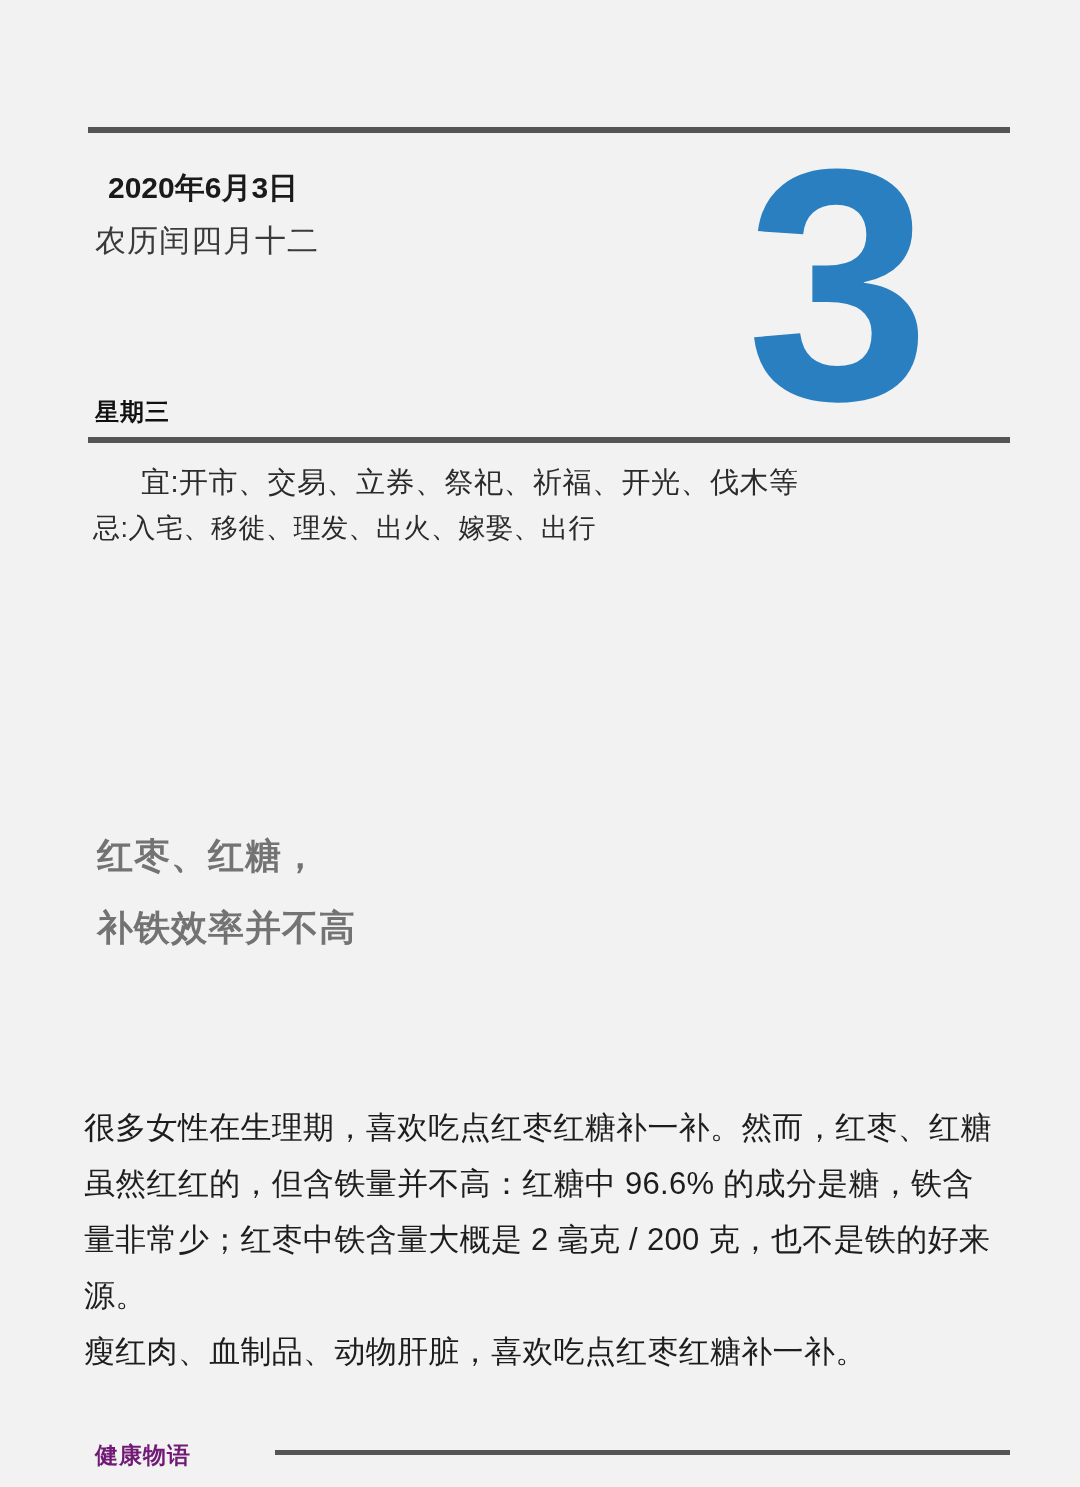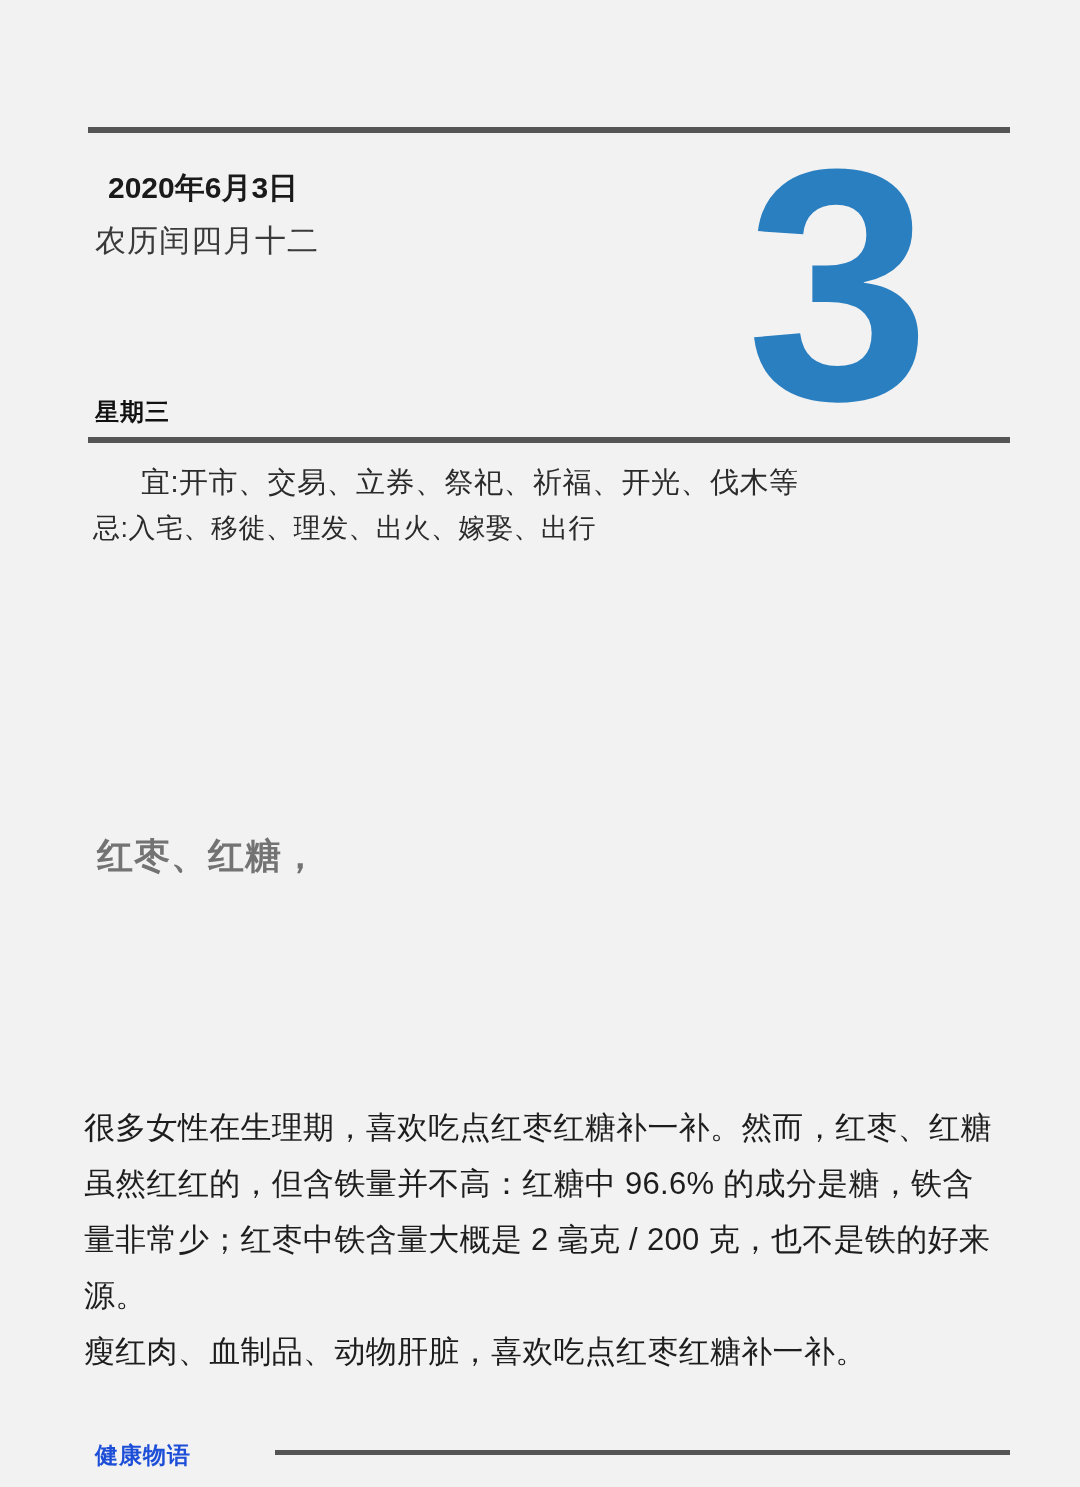--- a/index.html
+++ b/index.html
@@ -123,21 +123,21 @@
     letter-spacing: 0.3px;
   }
 
   
   .footer-label {
     position: absolute;
     left: 95px;
     top: 1440px;
     font-size: 23px;
     font-weight: bold;
-    color: #1d4ed8;
+    color: #701a75;
     letter-spacing: 1px;
   }
   .footer-rule {
     position: absolute;
     left: 275px;
     top: 1450px;
     width: 735px;
     height: 5px;
     background: #555555;
   }
@@ -156,20 +156,21 @@
 
   <div class="weekday">星期三</div>
 
   <div class="rule rule-mid"></div>
 
   <div class="yi-line">宜:开市、交易、立券、祭祀、祈福、开光、伐木等</div>
   <div class="ji-line">忌:入宅、移徙、理发、出火、嫁娶、出行</div>
 
   <div class="title-block">
     <div class="title-line">红枣、红糖，</div>
+    <div class="title-line">补铁效率并不高</div>
   </div>
 
   <div class="body-block">
     <div class="body-para">很多女性在生理期，喜欢吃点红枣红糖补一补。然而，红枣、红糖虽然红红的，但含铁量并不高：红糖中 96.6% 的成分是糖，铁含量非常少；红枣中铁含量大概是 2 毫克 / 200 克，也不是铁的好来源。</div>
     <div class="body-para">瘦红肉、血制品、动物肝脏，喜欢吃点红枣红糖补一补。</div>
   </div>
 
   <div class="footer-label">健康物语</div>
   <div class="footer-rule"></div>
 

